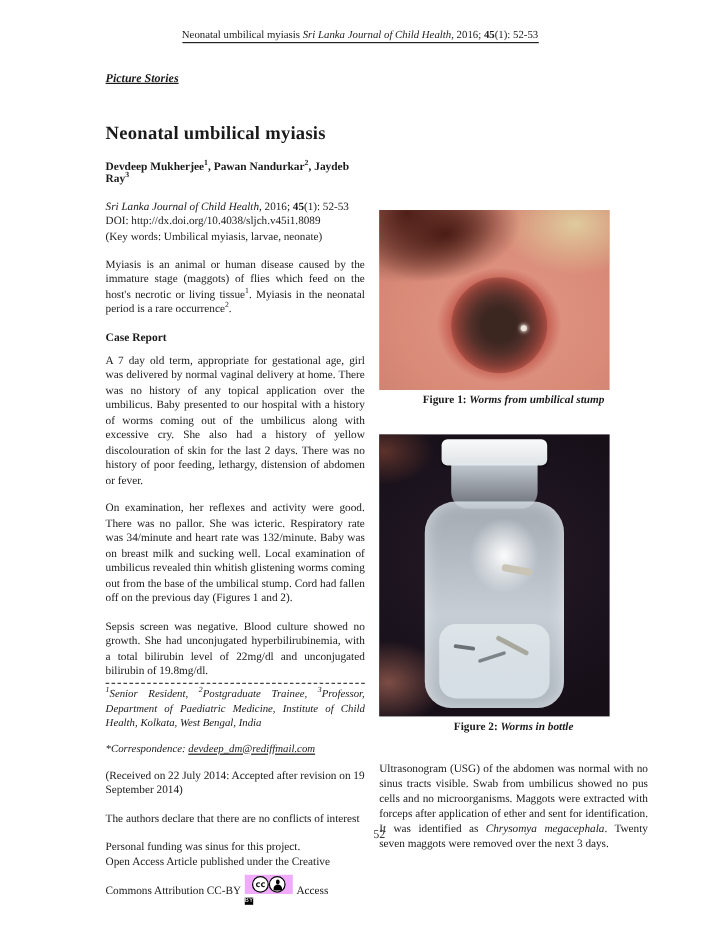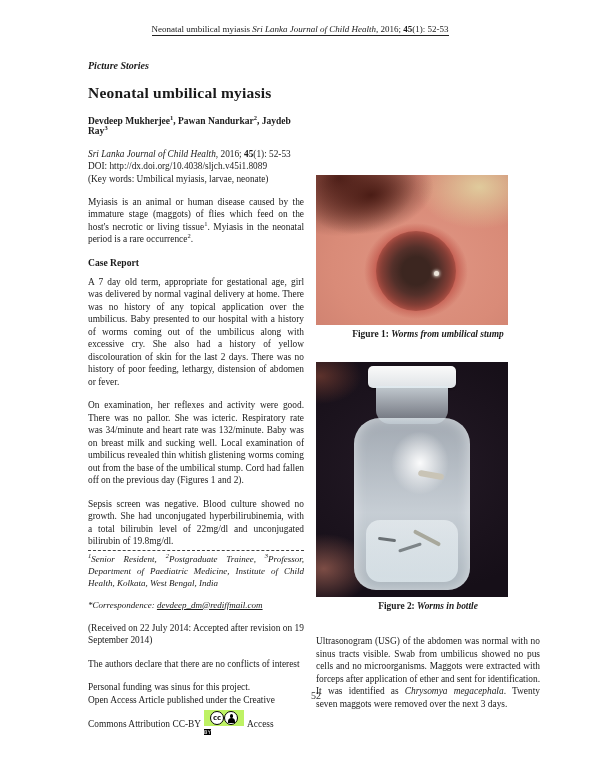--- a/index.html
+++ b/index.html
@@ -11,41 +11,41 @@
   .header { position:absolute; top:24px; left:0; width:600px; text-align:center;
     font-size:9px; }
   .header-inner { display:inline-block; border-bottom:0.8px solid #222; padding-bottom:1px; }
   .it { font-style:italic; }
   .bd { font-weight:bold;text-align:center; }
 
   
   .col-left { position:absolute; left:88px; top:60px; width:216px; }
   .col-right { position:absolute; left:316px; top:175px; width:224px; }
 
-  .section-label { font-weight:bold; font-style:italic; 
-    font-size:10px; margin-bottom:13px; }
+  .section-label { font-weight:bold; font-style:italic; text-decoration:underline;
+    font-size:10px; margin-bottom:32px; }
   .title { font-weight:bold; font-size:15.5px; margin-bottom:14px; letter-spacing:0.2px; }
   .authors { font-weight:bold; font-size:9.5px; margin-bottom:12px; }
   sup { font-size:6.5px; vertical-align:super; line-height:0; }
 
   .cite { font-size:9.3px; line-height:1.32; margin-bottom:11px; }
   .body-p { font-size:9.4px; line-height:1.33; text-align:justify; margin-bottom:11px; }
   .heading { font-weight:bold; font-size:9.6px; margin-bottom:8px; margin-top:2px; }
 
   .footnote-sep { border:none; border-top:1px dashed #444; margin:2px 0 3px 0; }
   .footnote { font-style:italic; font-size:9px; line-height:1.33; text-align:justify; margin-bottom:10px; }
   .correspondence { font-style:italic; font-size:9px; margin-bottom:12px; }
   .email { text-decoration:underline; color:#1a1a1a; }
   .small-p { font-size:9.4px; line-height:1.33; margin-bottom:11px; }
   .tight { margin-bottom:0; }
 
   
   .license-row { font-size:9.4px; margin-top:4px; display:flex; align-items:center; }
   .cc-badge { display:inline-block; width:40px; margin:0 3px; }
-  .cc-top { display:flex; justify-content:center; gap:0; background:#bef264; padding:1px 0; }
+  .cc-top { display:flex; justify-content:center; gap:0; background:#f0abfc; padding:1px 0; }
   .cc-circle { width:14px; height:14px; border:1.6px solid #000; border-radius:50%;
     display:flex; align-items:center; justify-content:center;
     font-size:7px; font-weight:bold; font-family:"DejaVu Sans", sans-serif; background:#fff; }
   .cc-person { position:relative; }
   .cc-person .p-head { position:absolute; top:2px; left:4.6px; width:3.4px; height:3.4px;
     border-radius:50%; background:#000; }
   .cc-person .p-body { position:absolute; top:5.5px; left:2.8px; width:7px; height:5px;
     border-radius:3.5px 3.5px 0 0; background:#000; }
   .cc-band { height:9px; background:#000; color:#fff; font-size:5px; text-align:center;
     line-height:9px; font-family:"DejaVu Sans", sans-serif; letter-spacing:0.5px; }

